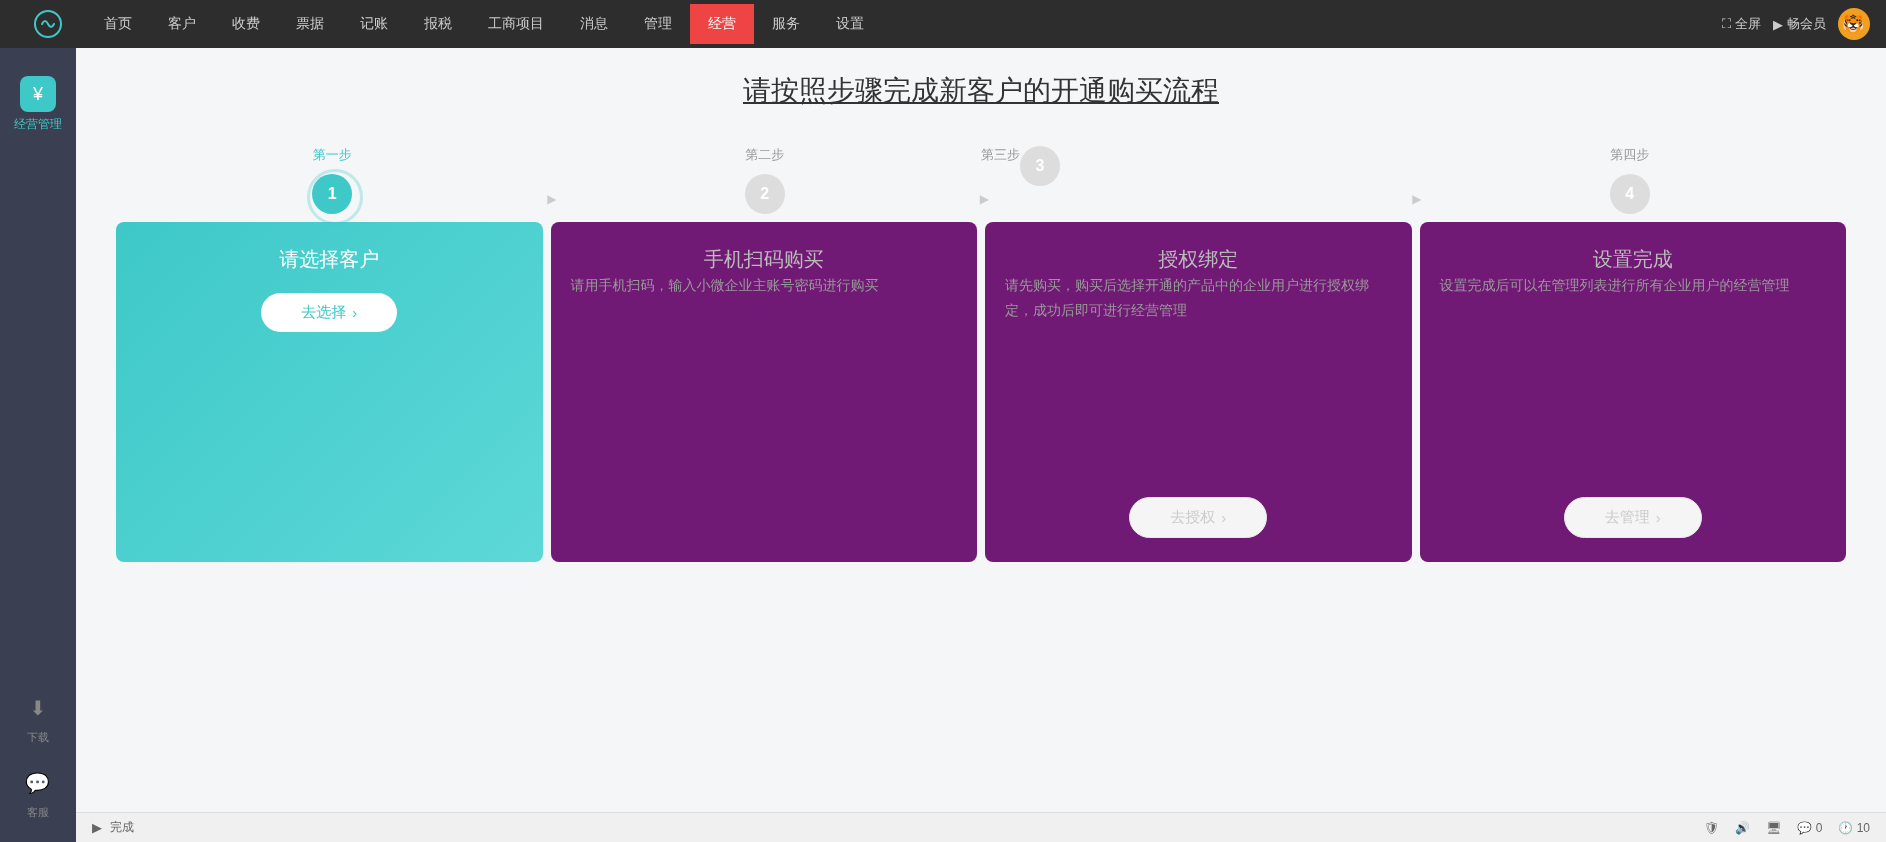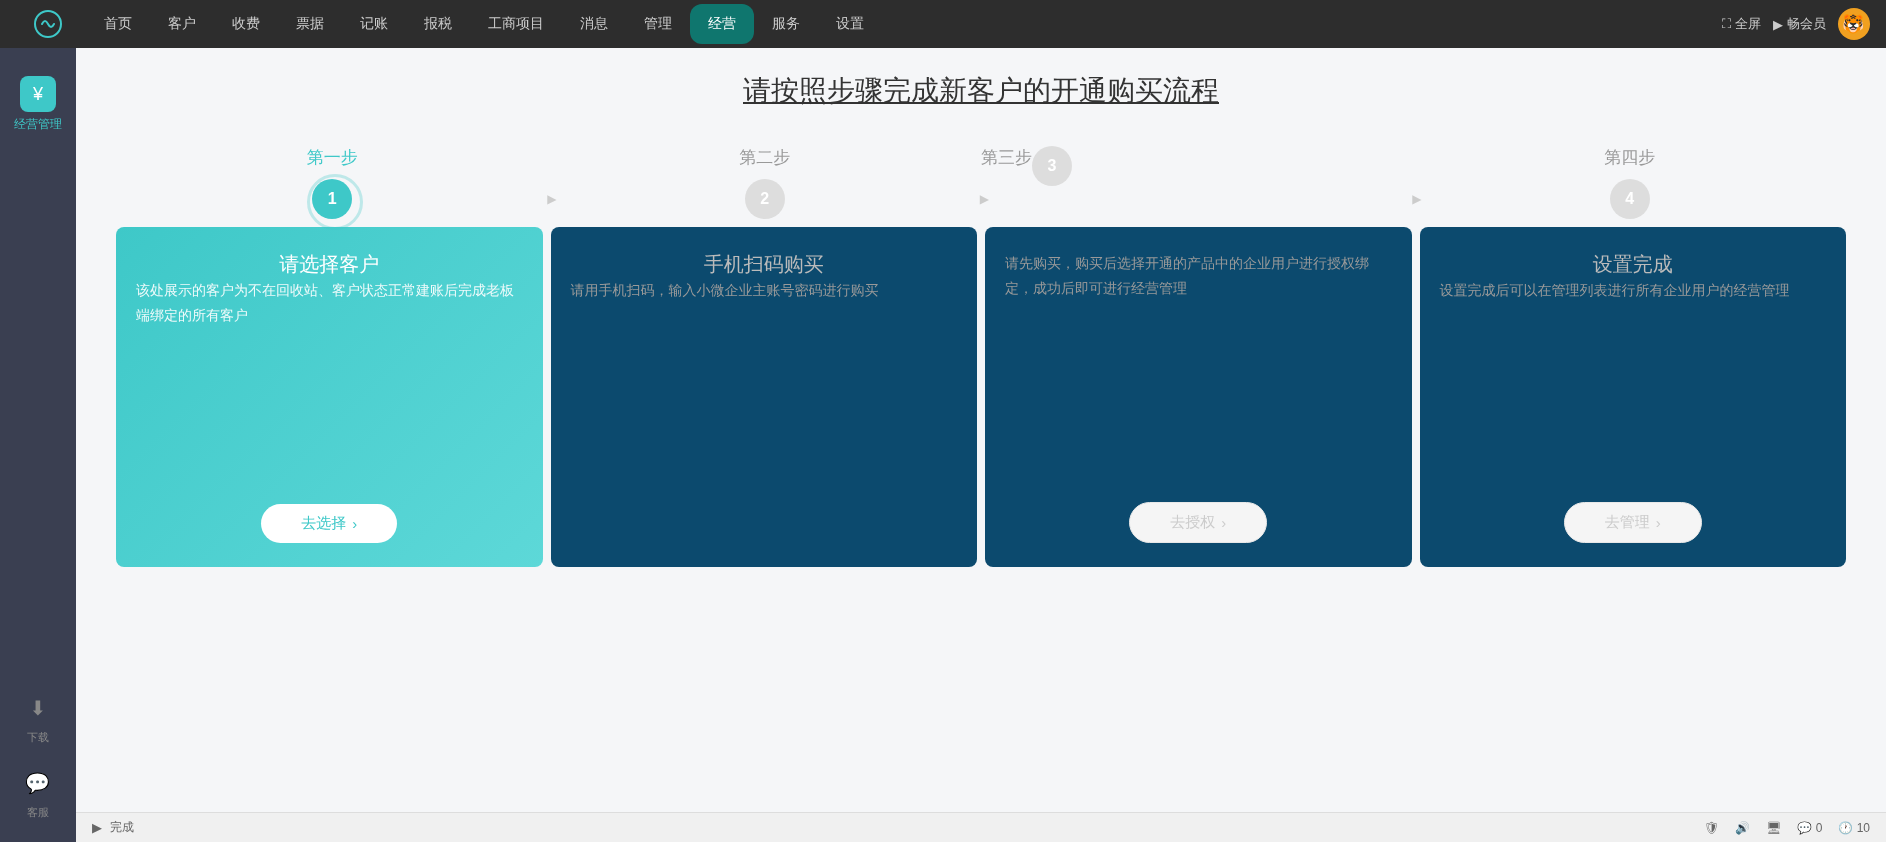--- a/index.html
+++ b/index.html
@@ -34,23 +34,22 @@
       color: #ccc;
       font-size: 14px;
       padding: 4px 18px;
       height: 40px;
       display: flex;
       align-items: center;
       cursor: pointer;
       white-space: nowrap;
     }
     .nav-item.active {
-      background: #0f766e;
+      background: #ef4444;
       color: #fff;
-      border-radius: 12px;
     }
     .nav-right {
       display: flex;
       align-items: center;
       gap: 12px;
       padding-right: 16px;
       color: #ccc;
       font-size: 13px;
     }
     .nav-right-btn {
@@ -157,21 +156,21 @@
     .page-main-title {
       text-align: center;
       font-size: 28px;
       color: #333;
       font-weight: 500;
       margin-bottom: 36px;
       text-decoration: underline;
     }
 
     .step-label {
-      font-size: 17px;
+      font-size: 13px;
       color: #999;
       margin-bottom: 10px;
     }
     .step-label.active { color: #3ec8c8; }
 
     .step-circle {
       width: 40px; height: 40px;
       border-radius: 50%;
       background: #ddd;
       display: flex; align-items: center; justify-content: center;
@@ -208,21 +207,21 @@
       padding: 24px 20px;
       min-height: 340px;
       display: flex;
       flex-direction: column;
       position: relative;
     }
     .step-card.active {
       background: linear-gradient(135deg, #3ec8c8, #5dd8d8);
     }
     .step-card.inactive {
-      background: #0c4a6e;
+      background: #701a75;
     }
 
     .card-title {
       font-size: 20px;
       font-weight: 500;
       text-align: center;
       color: #fff;
     }
     .card-title.inactive { color: #bbb; }
 
@@ -396,37 +395,37 @@
           <div class="step-circle">
             <span>4</span>
           </div>
         </div>
       </div>
 
       <div class="step-cards">
 
         <div class="step-card active">
           <div class="card-title">请选择客户</div>
-          <div class="card-body">该处展示的客户为不在回收站、客户状态正常建账后完成老板端绑定的所有客户</div>
           <div class="card-footer">
             <button class="action-btn primary">
               <span>去选择</span>
               <span>›</span>
             </button>
           </div>
         </div>
 
         <div class="step-card inactive">
           <div class="card-title inactive">手机扫码购买</div>
           <div class="card-body inactive">请用手机扫码，输入小微企业主账号密码进行购买</div>
           <div class="card-footer">
           </div>
         </div>
 
         <div class="step-card inactive">
+          <div class="card-title inactive">授权绑定</div>
           <div class="card-body inactive">请先购买，购买后选择开通的产品中的企业用户进行授权绑定，成功后即可进行经营管理</div>
           <div class="card-footer">
             <button class="action-btn disabled" disabled="">
               <span>去授权</span>
               <span>›</span>
             </button>
           </div>
         </div>
 
         <div class="step-card inactive">

